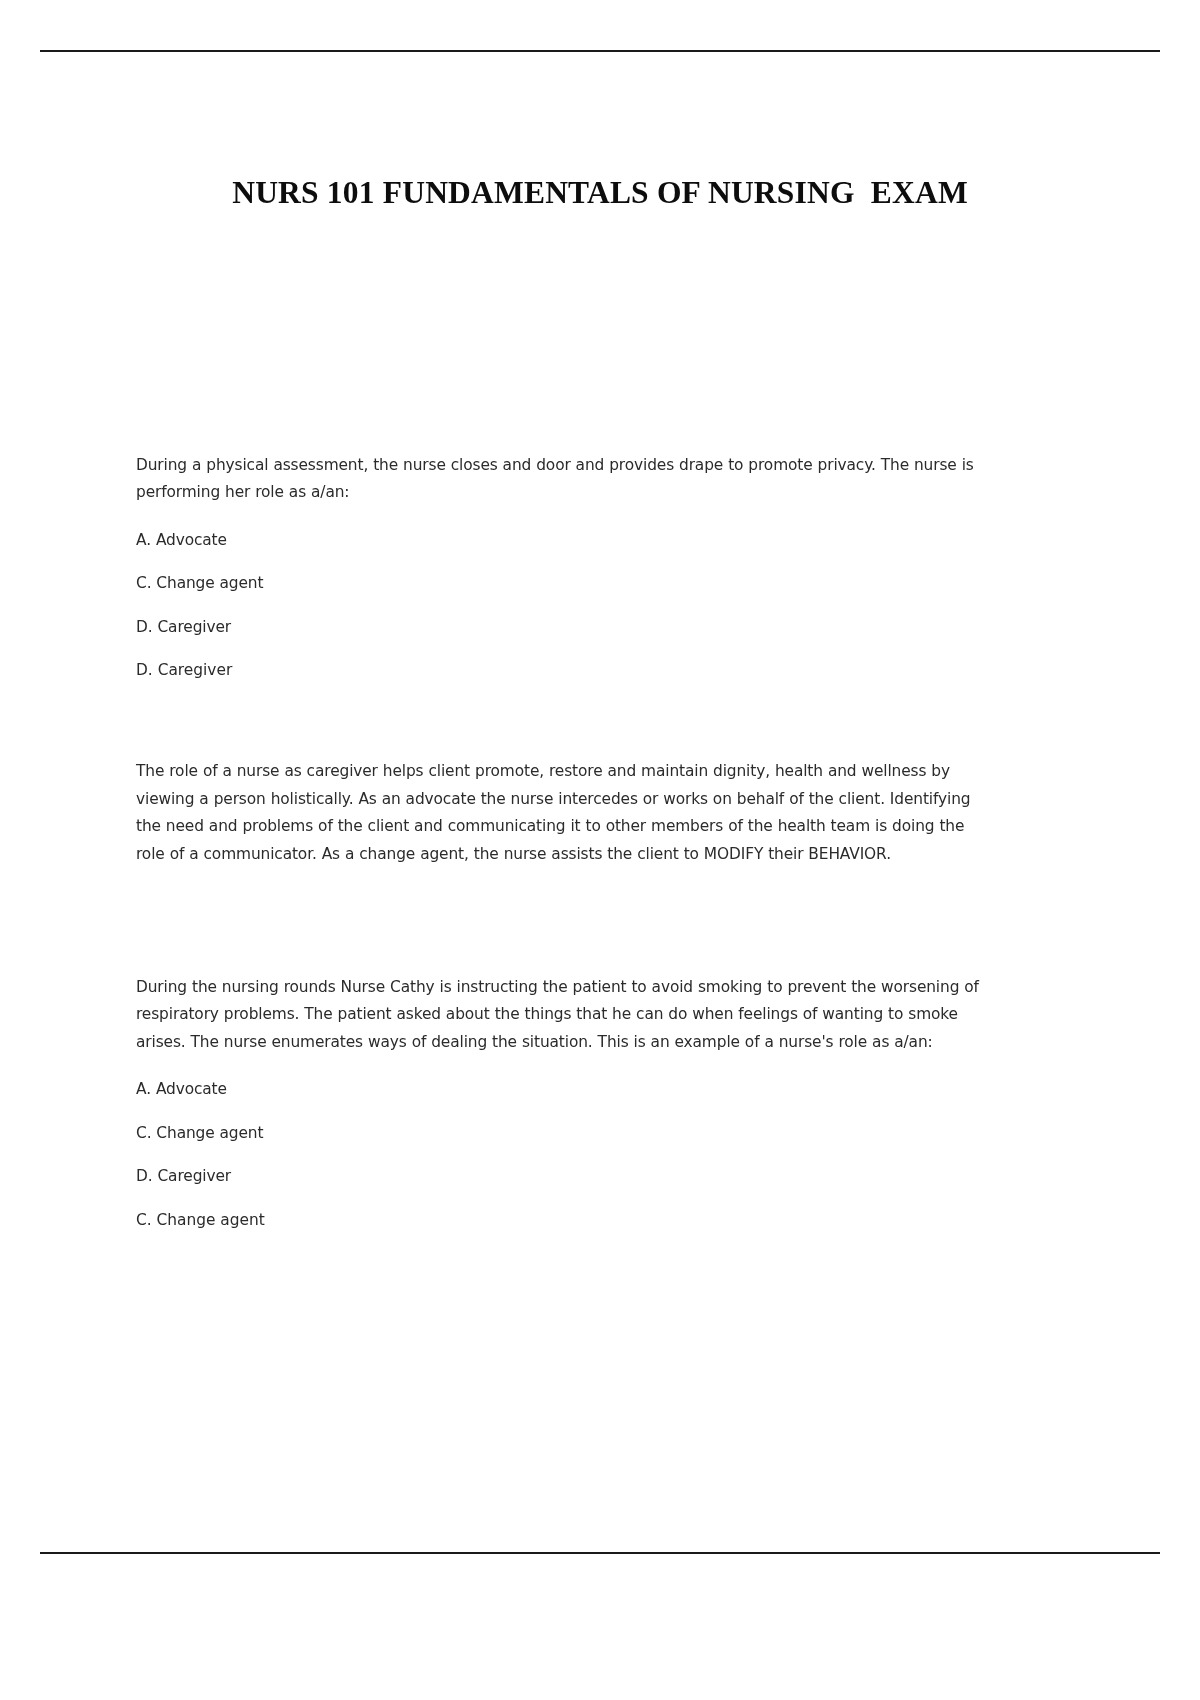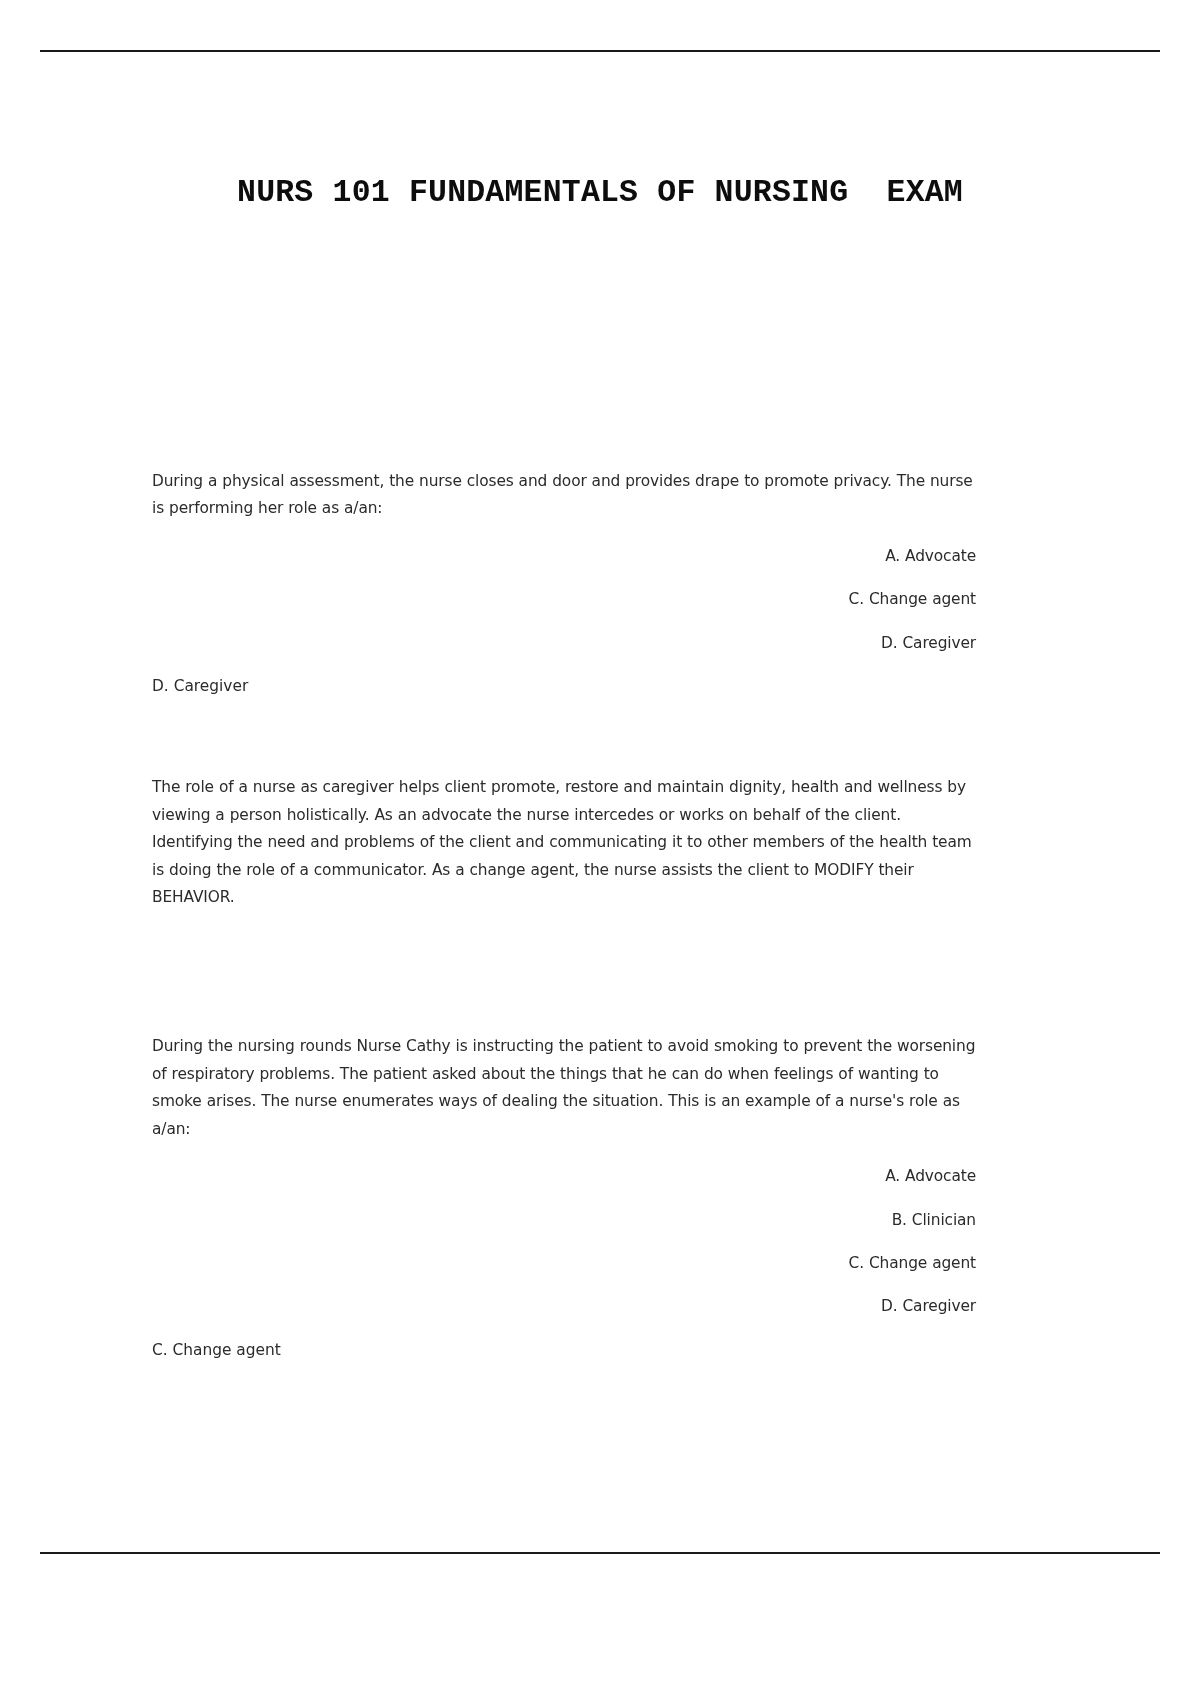--- a/index.html
+++ b/index.html
@@ -34,21 +34,21 @@
   }
   .page-rule.top { top: 50px; }
   .page-rule.bottom { top: 1552px; }
 
   .doc-title {
     position: absolute;
     left: 110px;
     top: 170px;
     width: 980px;
     text-align: center;
-    font-family: Liberation Mono, monospace;
+    font-family: Liberation Serif, serif;
     font-weight: bold;
     font-size: 31.5px;
     line-height: 46px;
     letter-spacing: 0.2px;
     color: #0d0d0d;
     text-rendering: optimizeLegibility;
   }
   .doc-title .tline { display: block; white-space: pre; }
 
   .body-col {
@@ -66,23 +66,23 @@
     color: #2b2b2b;
     margin: 0;
     text-align: left;
     font-weight: 400;
     letter-spacing: -0.12px;
     word-spacing: 0.2px;
   }
 
   .para { margin-bottom: 20px; }
 
-  .opt { margin-bottom: 16px; text-align: right; }
+  .opt { margin-bottom: 16px; }
 
-  .q-block { margin: 16px; }
+  .q-block { margin: 0; }
   .gap-lg { height: 74px; }
   .gap-xl { height: 86px; }
 
   .answer-line {
     font-family: "DejaVu Sans", "Liberation Sans", sans-serif;
     font-size: 15.4px;
     line-height: 27.4px;
     color: #2b2b2b;
     margin: 0;
   }
@@ -109,20 +109,19 @@
       <p class="answer-line">D. Caregiver</p>
       <div class="gap-lg"></div>
       <p class="para">The role of a nurse as caregiver helps client promote, restore and maintain dignity, health and wellness by viewing a person holistically. As an advocate the nurse intercedes or works on behalf of the client. Identifying the need and problems of the client and communicating it to other members of the health team is doing the role of a communicator. As a change agent, the nurse assists the client to MODIFY their BEHAVIOR.</p>
     </div>
 
     <div class="gap-xl"></div>
 
     <div class="q-block">
       <p class="para">During the nursing rounds Nurse Cathy is instructing the patient to avoid smoking to prevent the worsening of respiratory problems. The patient asked about the things that he can do when feelings of wanting to smoke arises. The nurse enumerates ways of dealing the situation. This is an example of a nurse's role as a/an:</p>
       <p class="opt">A. Advocate</p>
-      <p class="opt">B. Clinician</p>
       <p class="opt">C. Change agent</p>
       <p class="opt">D. Caregiver</p>
       <p class="answer-line">C. Change agent</p>
     </div>
 
   </div>
 </div>
 
 </body></html>

